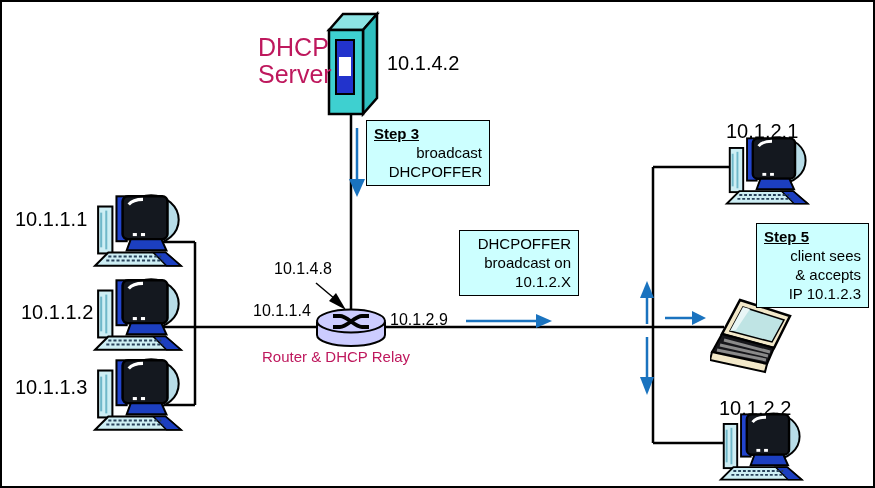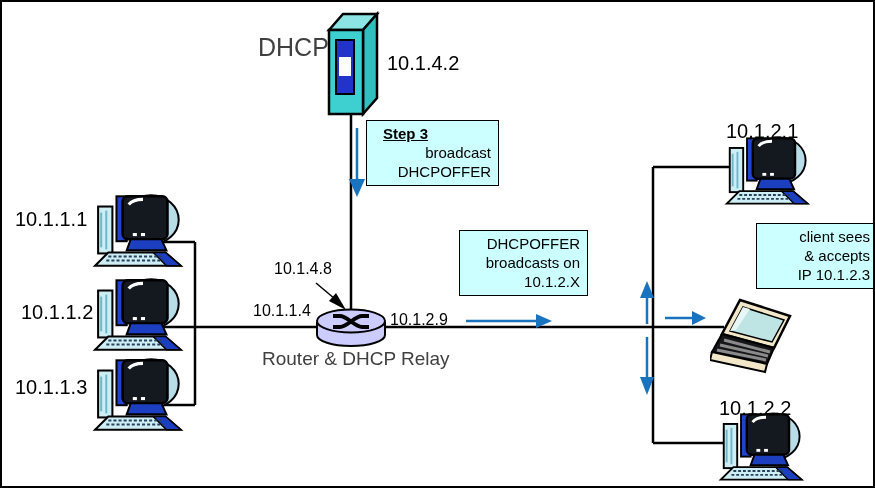--- a/index.html
+++ b/index.html
@@ -10,27 +10,27 @@
     background:#fff;
     font-family:"Liberation Sans",sans-serif;
     overflow:hidden;
   }
   svg{display:block;}
   .overlay{position:absolute;left:0;top:0;z-index:1;pointer-events:none;}
   .clip{position:absolute;z-index:2;}
   .label{position:absolute;z-index:3;color:#000;white-space:nowrap;line-height:1.1;}
   .ip{font-size:20px;}
   .ip-sm{font-size:16px;}
-  .red{color:#404040;}
+  .red{color:#be185d;}
   .server-title{font-size:25px;line-height:27px;}
-  .router-title{font-size:19px;}
+  .router-title{font-size:15px;}
   .stepbox{
     position:absolute;z-index:3;
     background:#ccffff;border:1.5px solid #000;
-    padding:3px 7px 4px 16px;
+    padding:3px 7px 4px 7px;
     font-size:15px;line-height:19px;color:#000;
   }
   .stepbox .title{font-weight:bold;text-decoration:underline;display:block;}
   .stepbox .ln{display:block;text-align:right;}
   .stepbox .bold{font-weight:normal;}
 </style>
 </head>
 <body>
 
 <svg width="0" height="0" style="position:absolute" aria-hidden="true">
@@ -150,20 +150,21 @@
   <svg class="clip" style="left:716px;top:408px" width="96" height="74">
       <use href="#sym-pc"></use>
     </svg>
 
   <svg class="clip" style="left:708px;top:296px" width="92" height="78">
       <use href="#sym-laptop"></use>
     </svg>
 
   <div class="label red server-title" style="left:256px;top:32px">
     <span class="ln" style="display:block">DHCP</span>
+    <span class="ln" style="display:block">Server</span>
   </div>
   <div class="label ip" style="left:385px;top:50px">10.1.4.2</div>
 
   <div class="label ip" style="left:13px;top:206px">10.1.1.1</div>
   <div class="label ip" style="left:19px;top:299px">10.1.1.2</div>
   <div class="label ip" style="left:13px;top:374px">10.1.1.3</div>
 
   <div class="label ip-sm" style="left:272px;top:258px">10.1.4.8</div>
   <div class="label ip-sm" style="left:251px;top:300px">10.1.1.4</div>
   <div class="label ip-sm" style="left:388px;top:309px">10.1.2.9</div>
@@ -173,23 +174,24 @@
   <div class="label ip" style="left:717px;top:395px">10.1.2.2</div>
 
   <div class="stepbox" style="left:364px;top:118px;width:108px">
     <span class="title">Step 3</span>
     <span class="ln">broadcast</span>
     <span class="ln bold">DHCPOFFER</span>
   </div>
 
   <div class="stepbox" style="left:457px;top:228px;width:104px">
     <span class="ln bold">DHCPOFFER</span>
-    <span class="ln">broadcasts on</span>
+    <span class="ln">broadcast on</span>
     <span class="ln">10.1.2.X</span>
   </div>
 
   <div class="stepbox" style="left:754px;top:221px;width:97px">
+    <span class="title">Step 5</span>
     <span class="ln">client sees</span>
     <span class="ln">&amp; accepts</span>
     <span class="ln">IP 10.1.2.3</span>
   </div>
 
 </div>
 
 </body></html>

